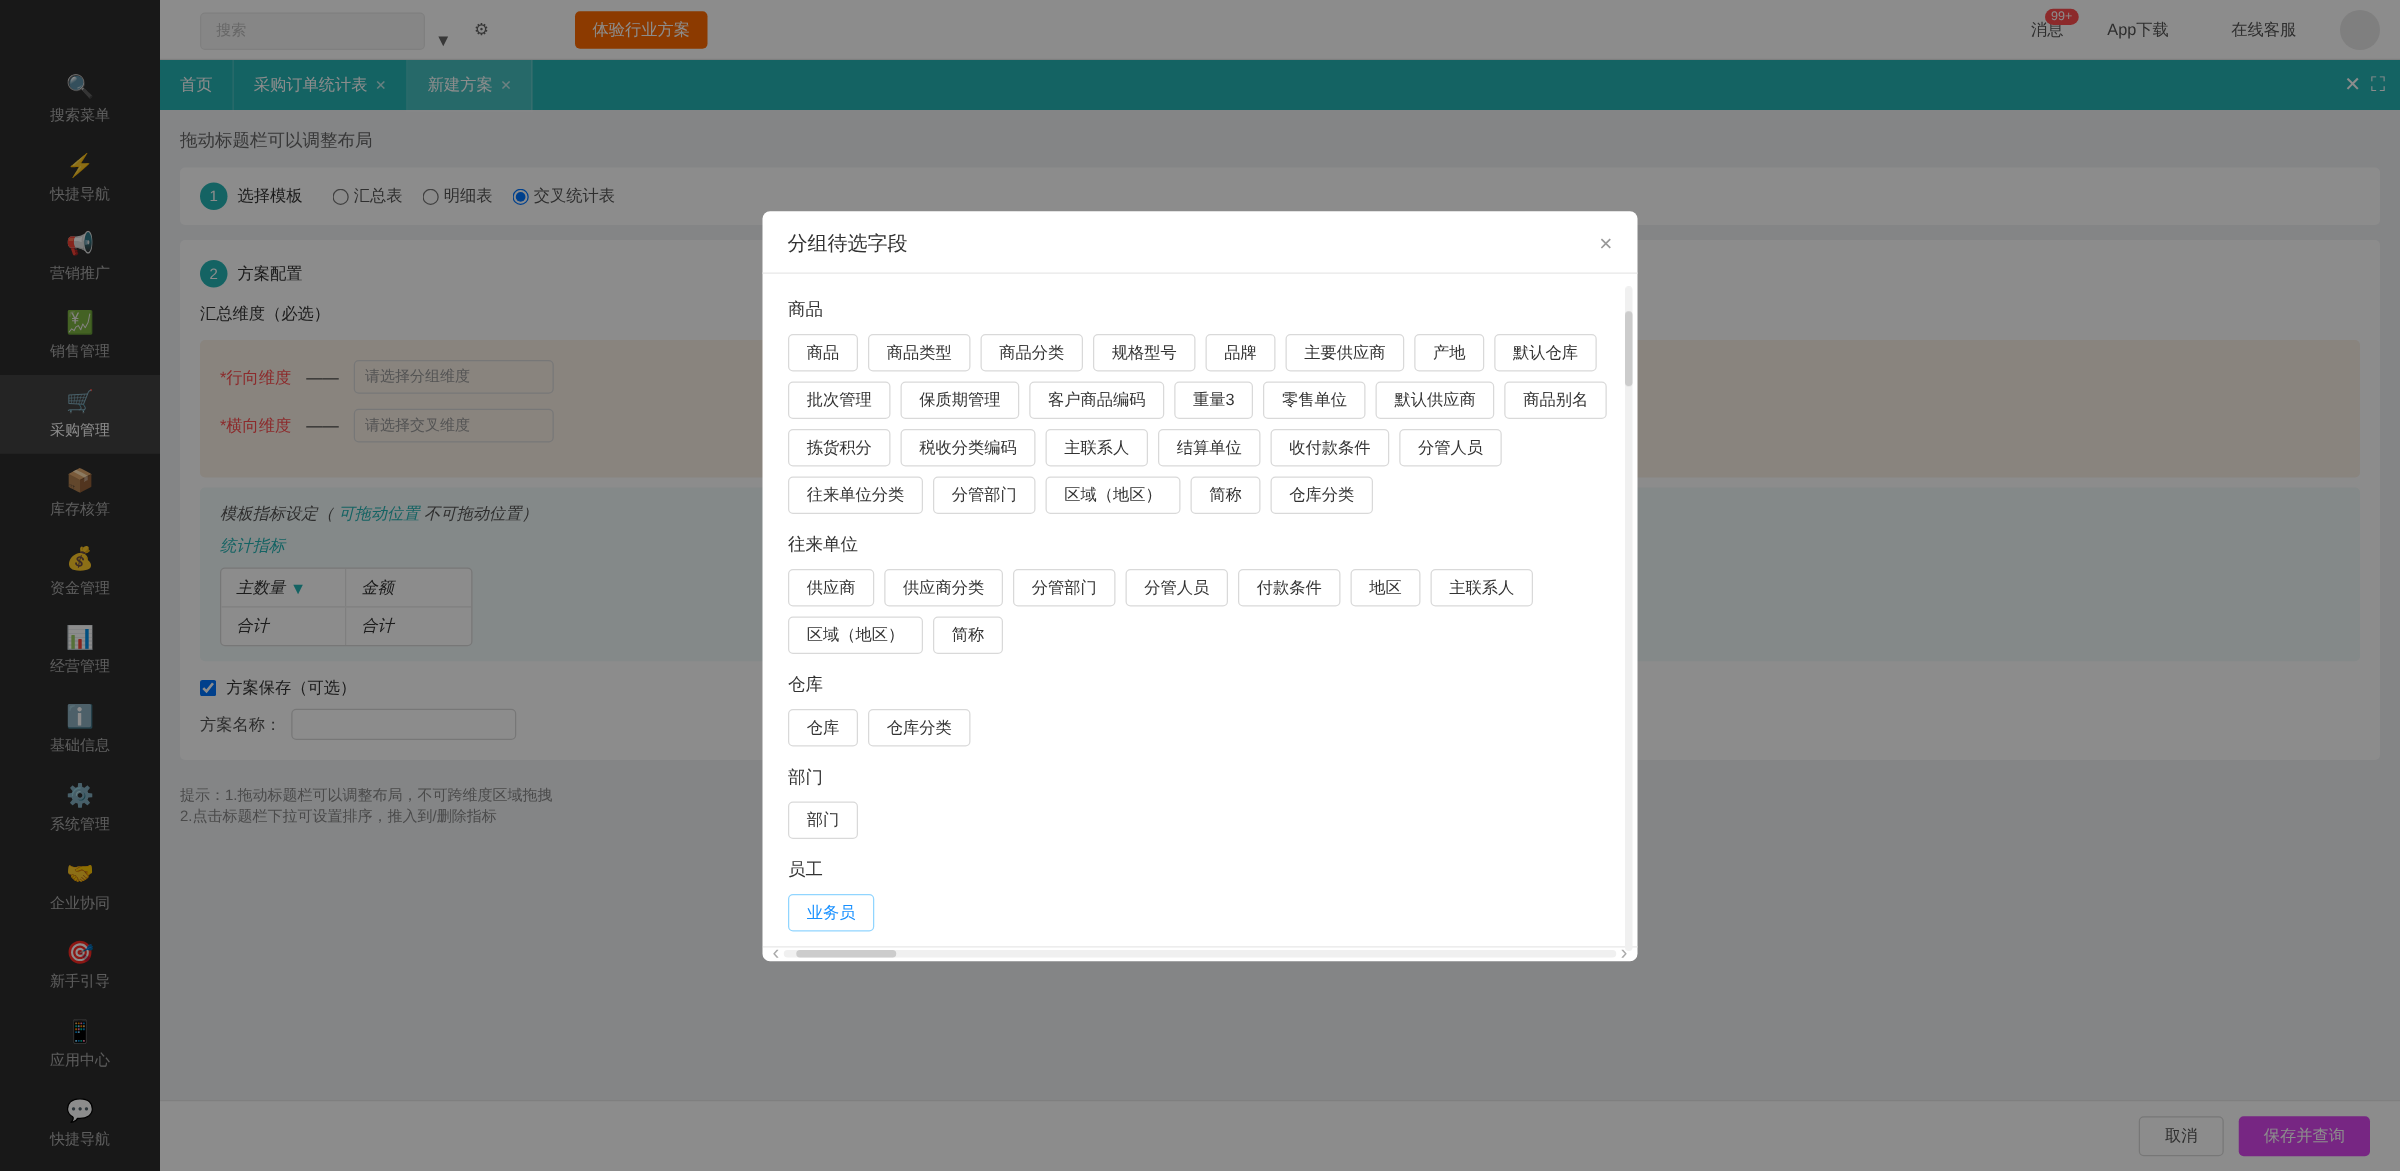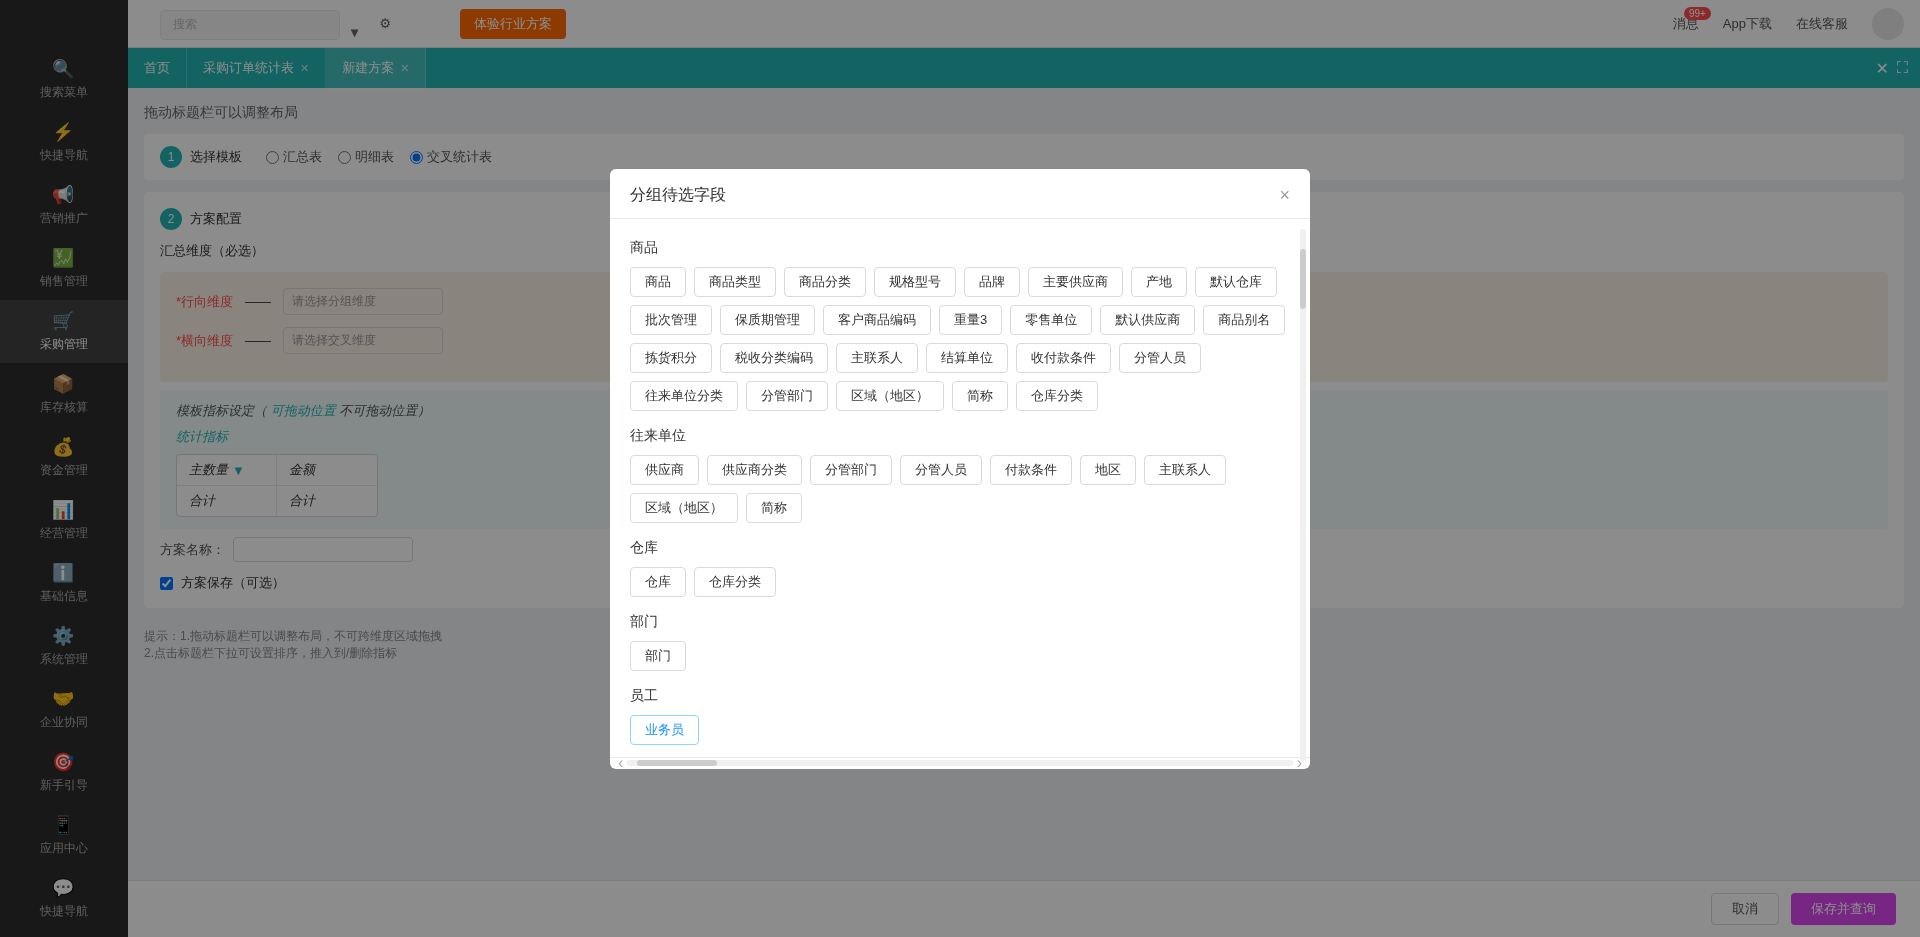--- a/index.html
+++ b/index.html
@@ -86,21 +86,21 @@
       border: none;
       border-radius: 4px;
       padding: 6px 14px;
       cursor: pointer;
       font-size: 13px;
     }
     .top-right {
       margin-left: auto;
       display: flex;
       align-items: center;
-      gap: 24px;
+      gap: 35px;
       font-size: 13px;
       color: #555;
     }
     .notification-area {
       position: relative;
       cursor: pointer;
     }
     .badge {
       background: #ff4d4f;
       color: #fff;
@@ -389,21 +389,21 @@
     <button class="search-dropdown-btn">▼</button>
     <button class="settings-btn">⚙</button>
   </div>
   <button class="experience-btn">体验行业方案</button>
   <div class="top-right">
     <div class="notification-area">
       <span>消息</span>
       <span class="badge">99+</span>
     </div>
     <div style="cursor:pointer;">App下载</div>
-    <div style="cursor:pointer;">在线客服</div>
+    <div style="cursor:pointer;margin-left:15px;">在线客服</div>
     <div style="width:32px;height:32px;border-radius:50%;background:#e8e8e8;cursor:pointer;"></div>
   </div>
 </div>
 
 <div class="sidebar">
   <div class="sidebar-item">
     <span class="sidebar-icon">🔍</span>
     <span>搜索菜单</span>
   </div>
   <div class="sidebar-item">
@@ -555,27 +555,27 @@
               <span>合计</span>
             </div>
             <div style="padding:6px 12px;min-width:100px;">
               <span>合计</span>
             </div>
           </div>
         </div>
       </div>
     </div>
 
+    <div style="display:flex;align-items:center;gap:8px;margin-top:12px;">
+      <input type="checkbox" checked="" style="">
+      <span>方案保存（可选）</span>
+    </div>
     <div style="margin-top:8px;display:flex;align-items:center;gap:8px;">
       <span style="font-size:13px;color:#555;">方案名称：</span>
       <input type="text" style="border: 1px solid rgb(217, 217, 217); border-radius: 4px; padding: 4px 8px; width: 180px; font-size: 13px;">
-    </div>
-    <div style="display:flex;align-items:center;gap:8px;margin-top:12px;">
-      <input type="checkbox" checked="" style="">
-      <span>方案保存（可选）</span>
     </div>
   </div>
 
   <div style="font-size:12px;color:#888;padding:8px 0;">
     <div>提示：1.拖动标题栏可以调整布局，不可跨维度区域拖拽</div>
     <div>2.点击标题栏下拉可设置排序，推入到/删除指标</div>
   </div>
 </div>
 
 <div class="bottom-bar">

